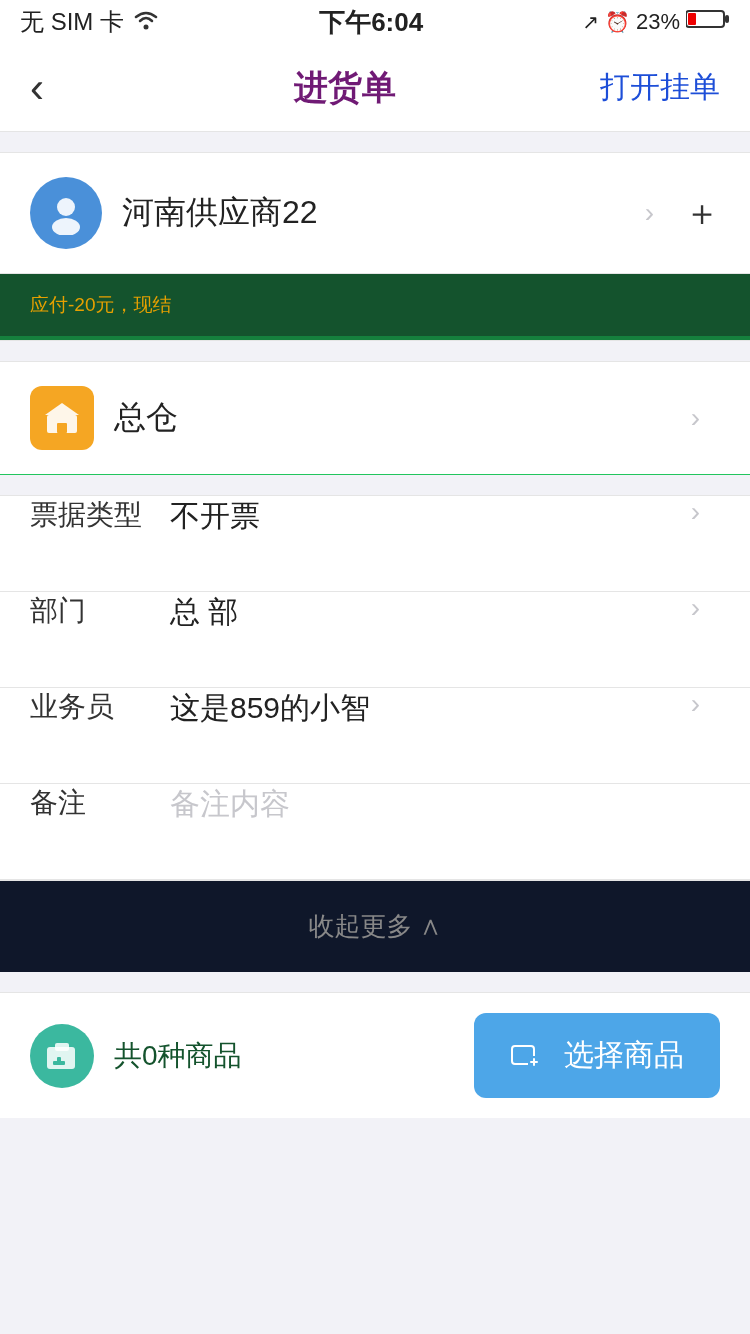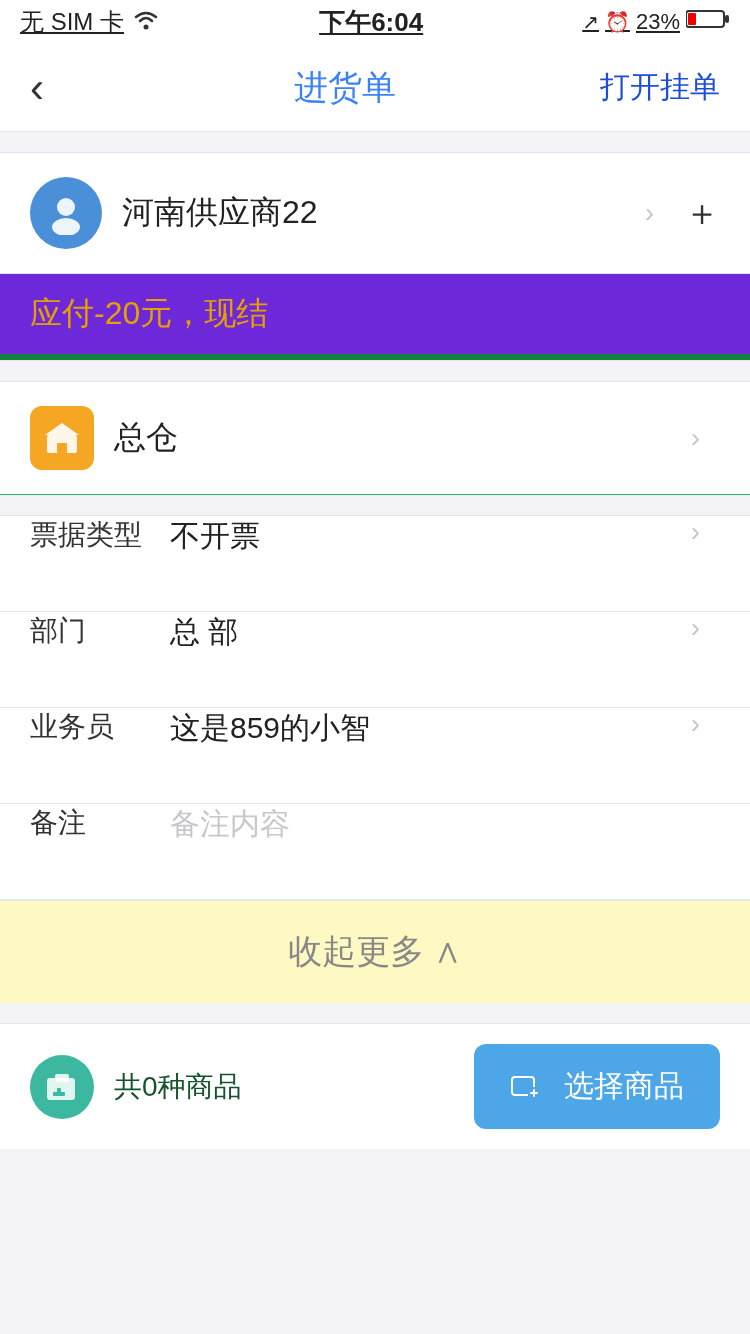--- a/index.html
+++ b/index.html
@@ -17,21 +17,20 @@
     .status-bar {
       width: 750px;
       height: 44px;
       background: #fff;
       display: flex;
       align-items: center;
       justify-content: space-between;
       padding: 0 20px;
       font-size: 24px;
       font-weight: 500;
-      text-decoration: underline;
     }
     .status-left { display: flex; align-items: center; gap: 8px; }
     .status-center { font-size: 26px; font-weight: 600; }
     .status-right { display: flex; align-items: center; gap: 6px; font-size: 22px; }
 
     
     .nav-bar {
       width: 750px;
       height: 88px;
       background: #fff;
@@ -42,22 +41,22 @@
       border-bottom: 1px solid #e5e5e5;
     }
     .nav-back {
       font-size: 36px;
       color: #333;
       cursor: pointer;
       width: 60px;
     }
     .nav-title {
       font-size: 34px;
-      font-weight: 400;
-      color: #3b82f6;
+      font-weight: 700;
+      color: #701a75;
     }
     .nav-action {
       font-size: 30px;
       color: #1d4ed8;
       font-weight: 500;
       cursor: pointer;
     }
 
     
     .section-gap {
@@ -105,25 +104,25 @@
     .add-icon {
       font-size: 36px;
       color: #333;
       margin-left: 10px;
       cursor: pointer;
       font-weight: 300;
     }
 
     
     .notice-banner {
-      background: #6d28d9;
+      background: #14532d;
       padding: 18px 30px;
-      font-size: 32px;
+      font-size: 19px;
       color: #e6a000;
-      border-bottom: 6px solid #15803d;
+      border-bottom: 4px solid #15803d;
     }
 
     
     .form-row {
       display: flex;
       padding: 0 30px;
       height: 96px;
       background: #fff;
       border-bottom: 1px solid #e5e5e5;
     }
@@ -164,26 +163,26 @@
       flex-shrink: 0;
     }
     .warehouse-name {
       flex: 1;
       font-size: 32px;
       color: #222;
     }
 
     
     .collapse-row {
-      background: #fef9c3;
+      background: #0f172a;
       display: flex;
       align-items: center;
       justify-content: center;
       padding: 28px 30px;
-      font-size: 34px;
+      font-size: 26px;
       color: #888;
       cursor: pointer;
     }
 
     
     .bottom-bar {
       display: flex;
       align-items: center;
       padding: 20px 30px;
       background: #fff;

